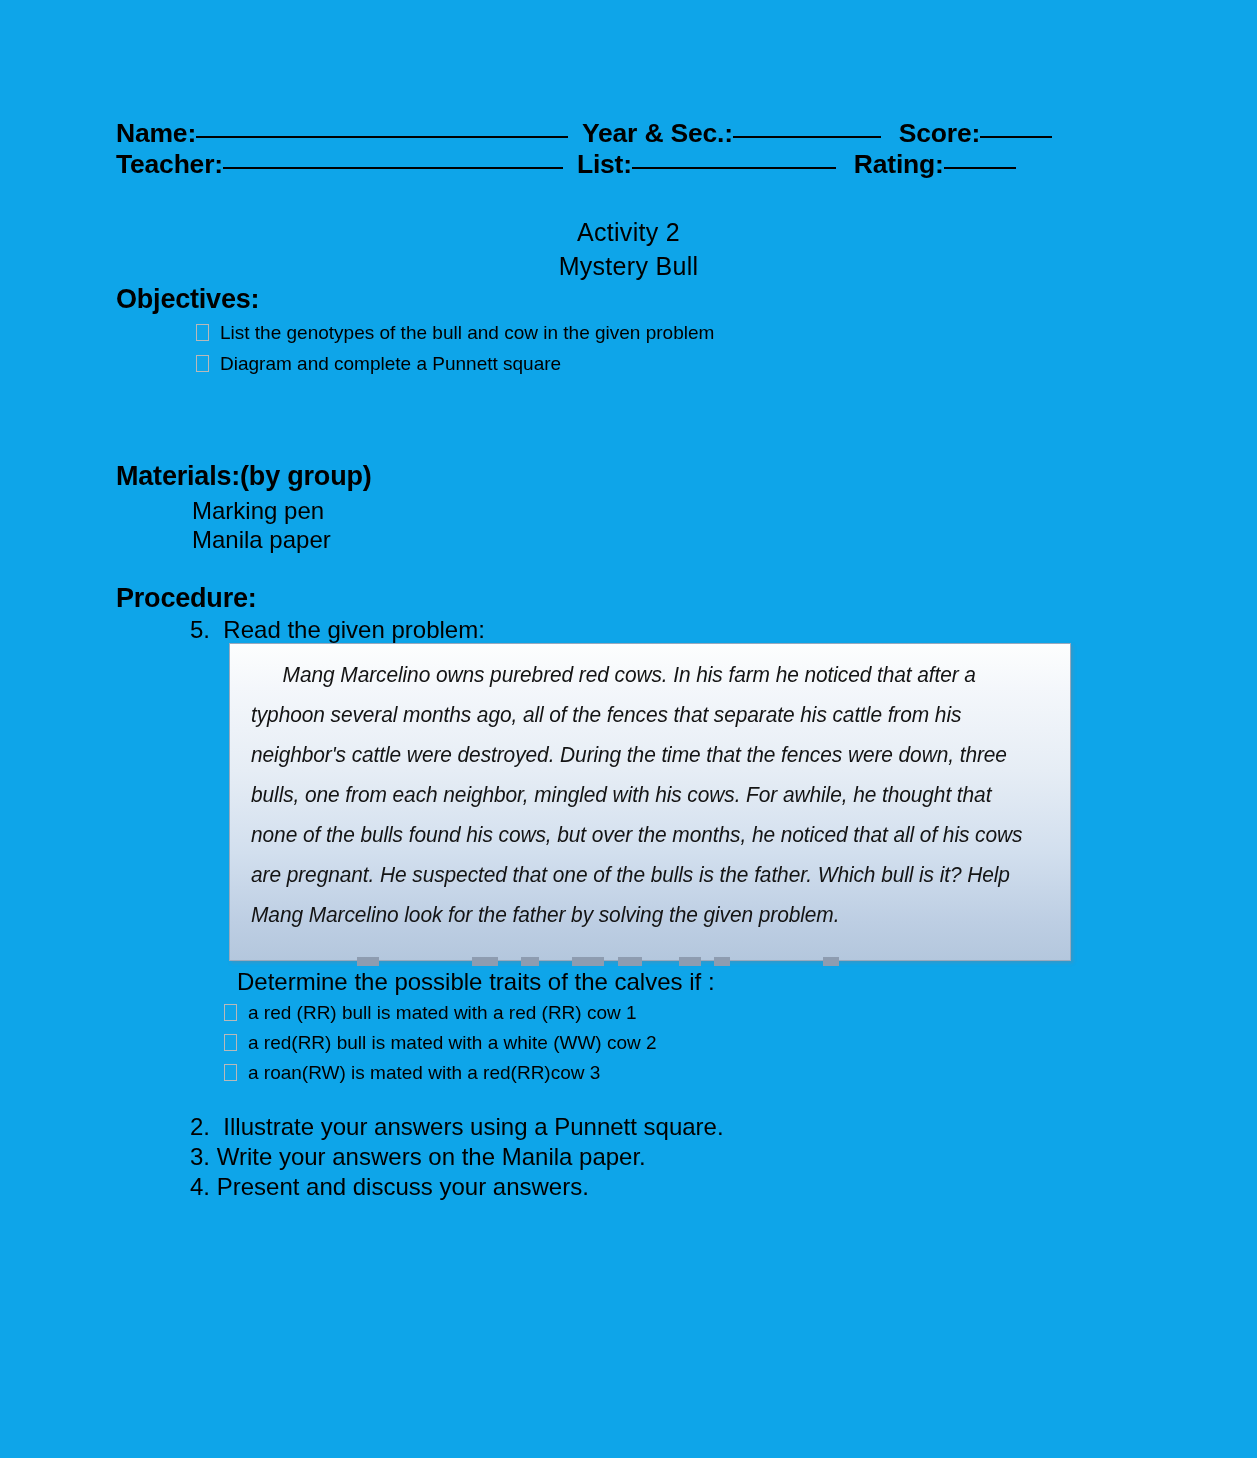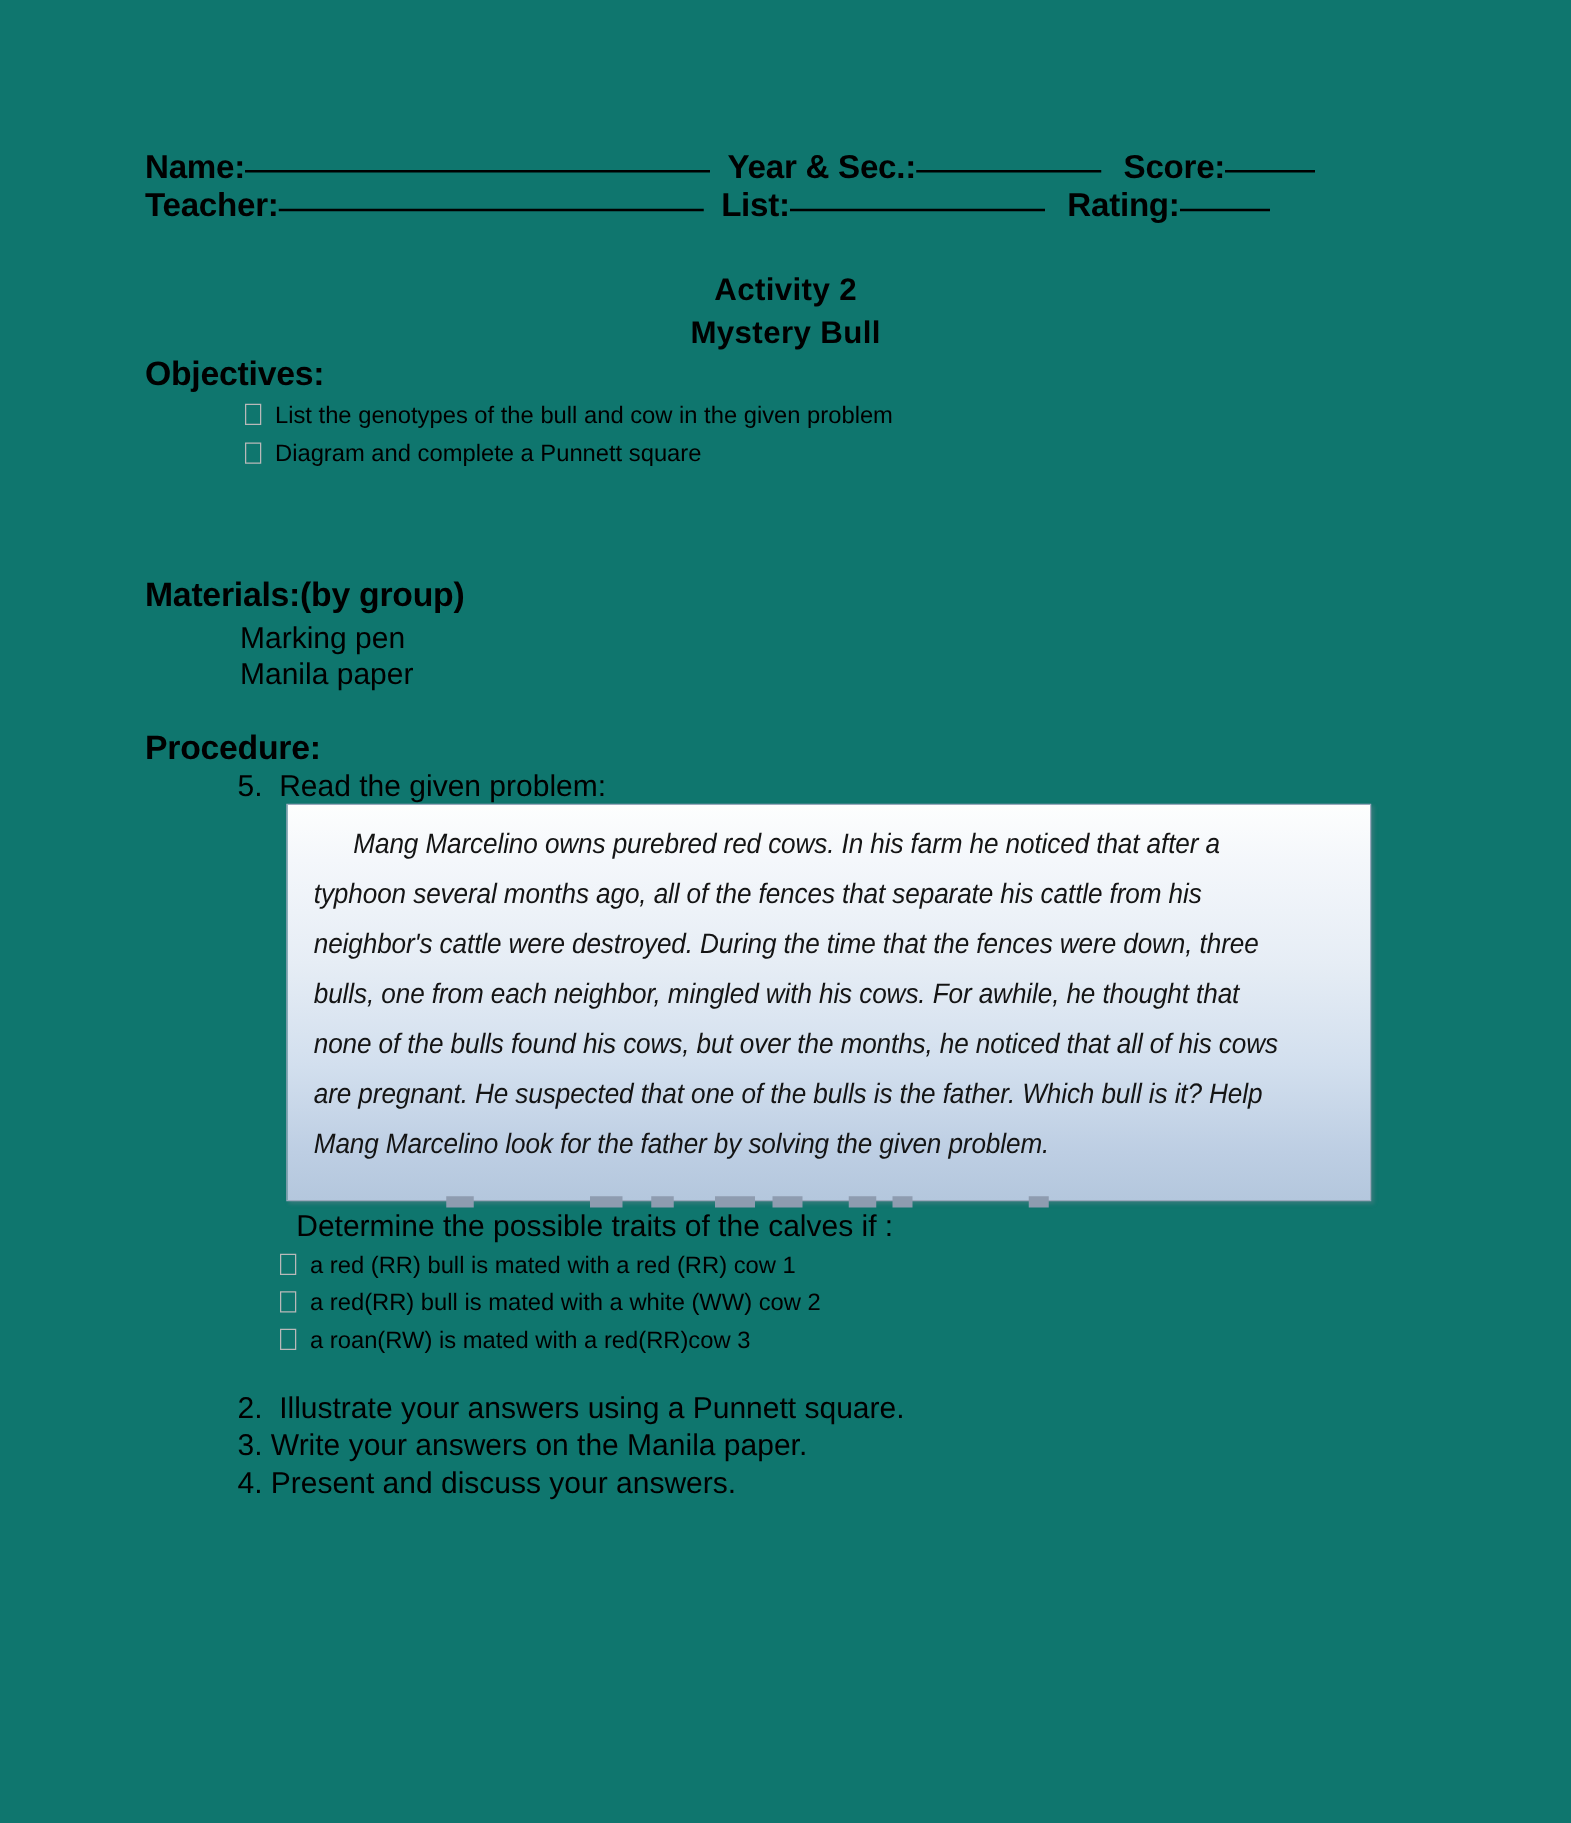--- a/index.html
+++ b/index.html
@@ -12,21 +12,21 @@
     height: 1458px;
     position: relative;
     font-family: "Liberation Sans", sans-serif;
     color: #000000;
     overflow: hidden;
   }
 
   .page {
     position: absolute;
     inset: 0;
-    background: #0f766e;
+    background: #0ea5e9;
   }
 
   
   .hdr {
     position: absolute;
     left: 116px;
     top: 118px;
     width: 960px;
   }
   .hdr-row {
@@ -52,21 +52,21 @@
 
   
   .title-block {
     position: absolute;
     left: 0;
     top: 215px;
     width: 1257px;
     text-align: center;
   }
   .title-line {
-    font-weight: bold;
+    font-weight: normal;
     font-size: 25px;
     line-height: 34px;
     letter-spacing: 0.3px;
   }
 
   
   .h-sec {
     position: absolute;
     left: 116px;
     font-weight: bold;
@@ -104,21 +104,20 @@
     text-align: center;
   }
 
   
   .problem-wrap {
     position: absolute;
     left: 229px;
     top: 643px;
     width: 842px;
     height: 318px;
-    padding-left: 26px;
   }
   .problem-box {
     position: absolute;
     inset: 0;
     border: 1.3px solid #9aa9bd;
     background: linear-gradient(to bottom,
                 #fdfefe 0%,
                 #f4f7fb 14%,
                 #e6edf5 40%,
                 #d2dfee 66%,

